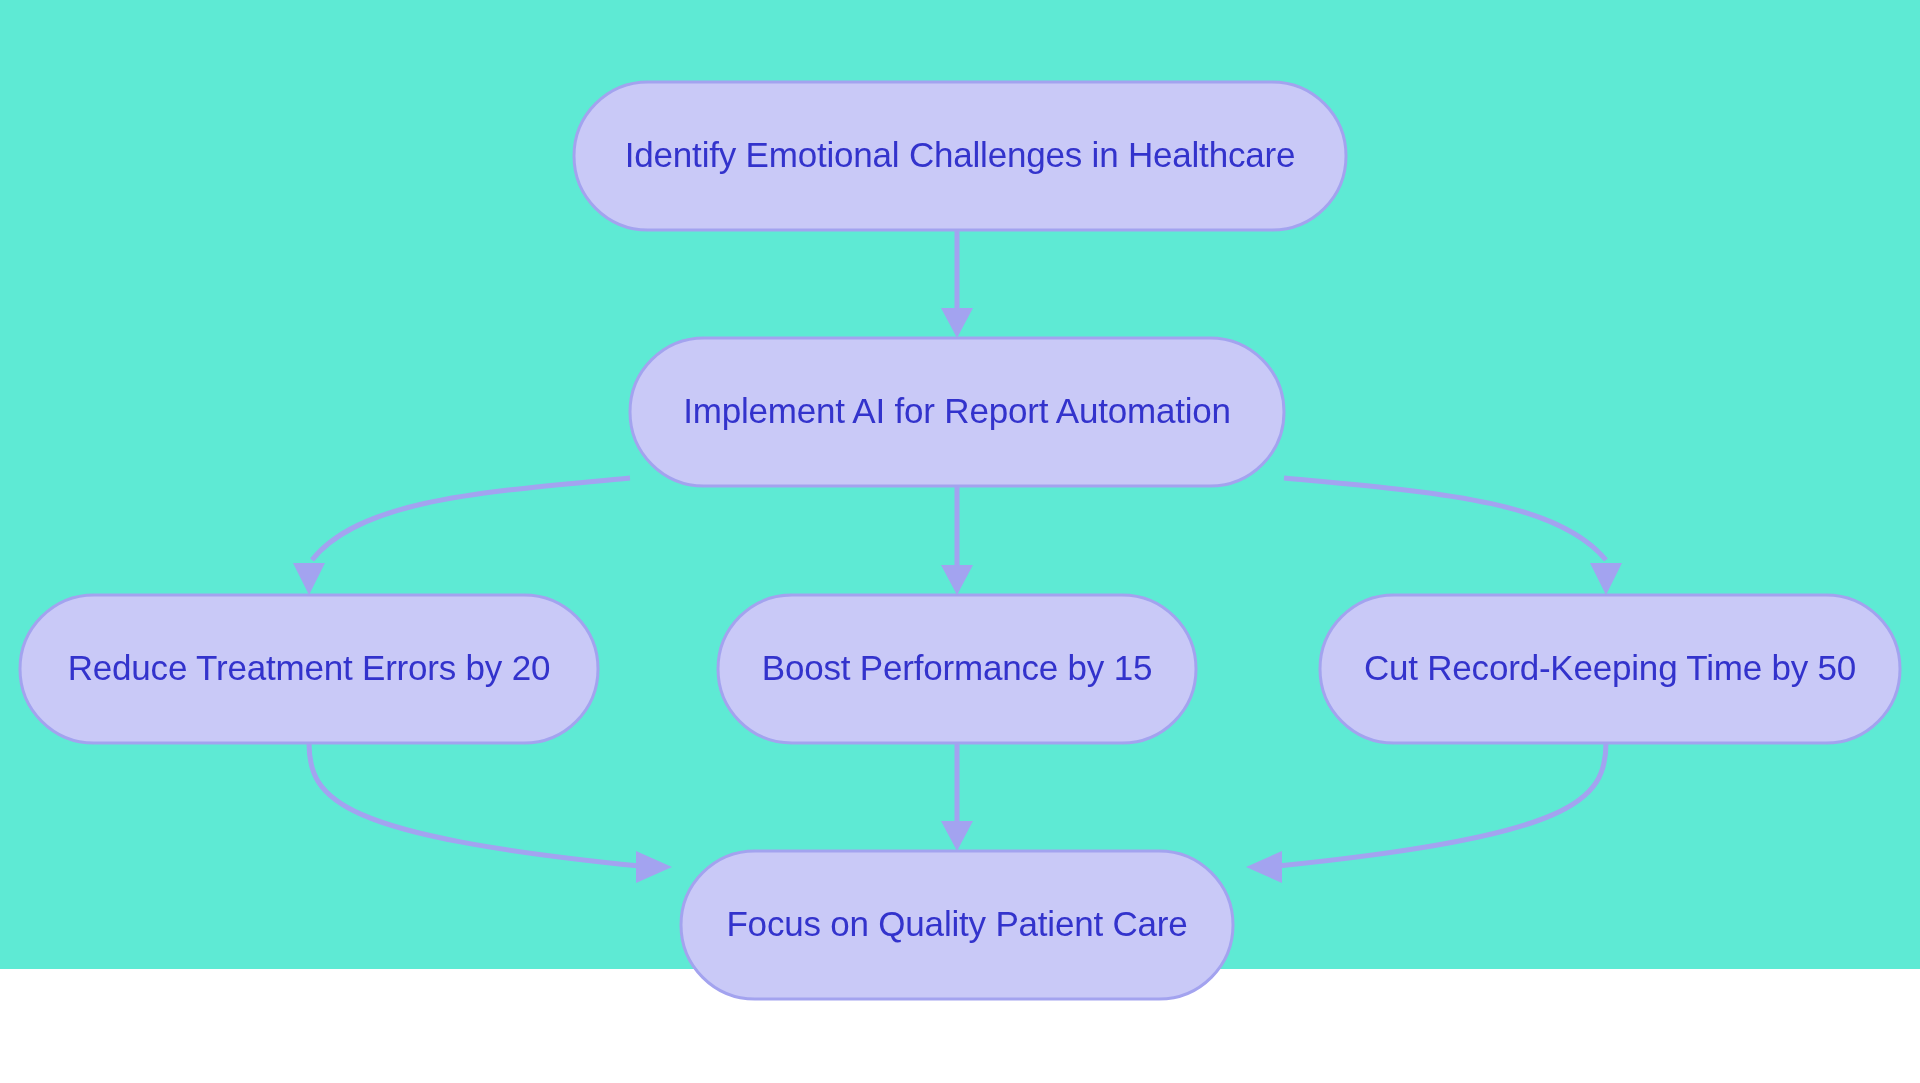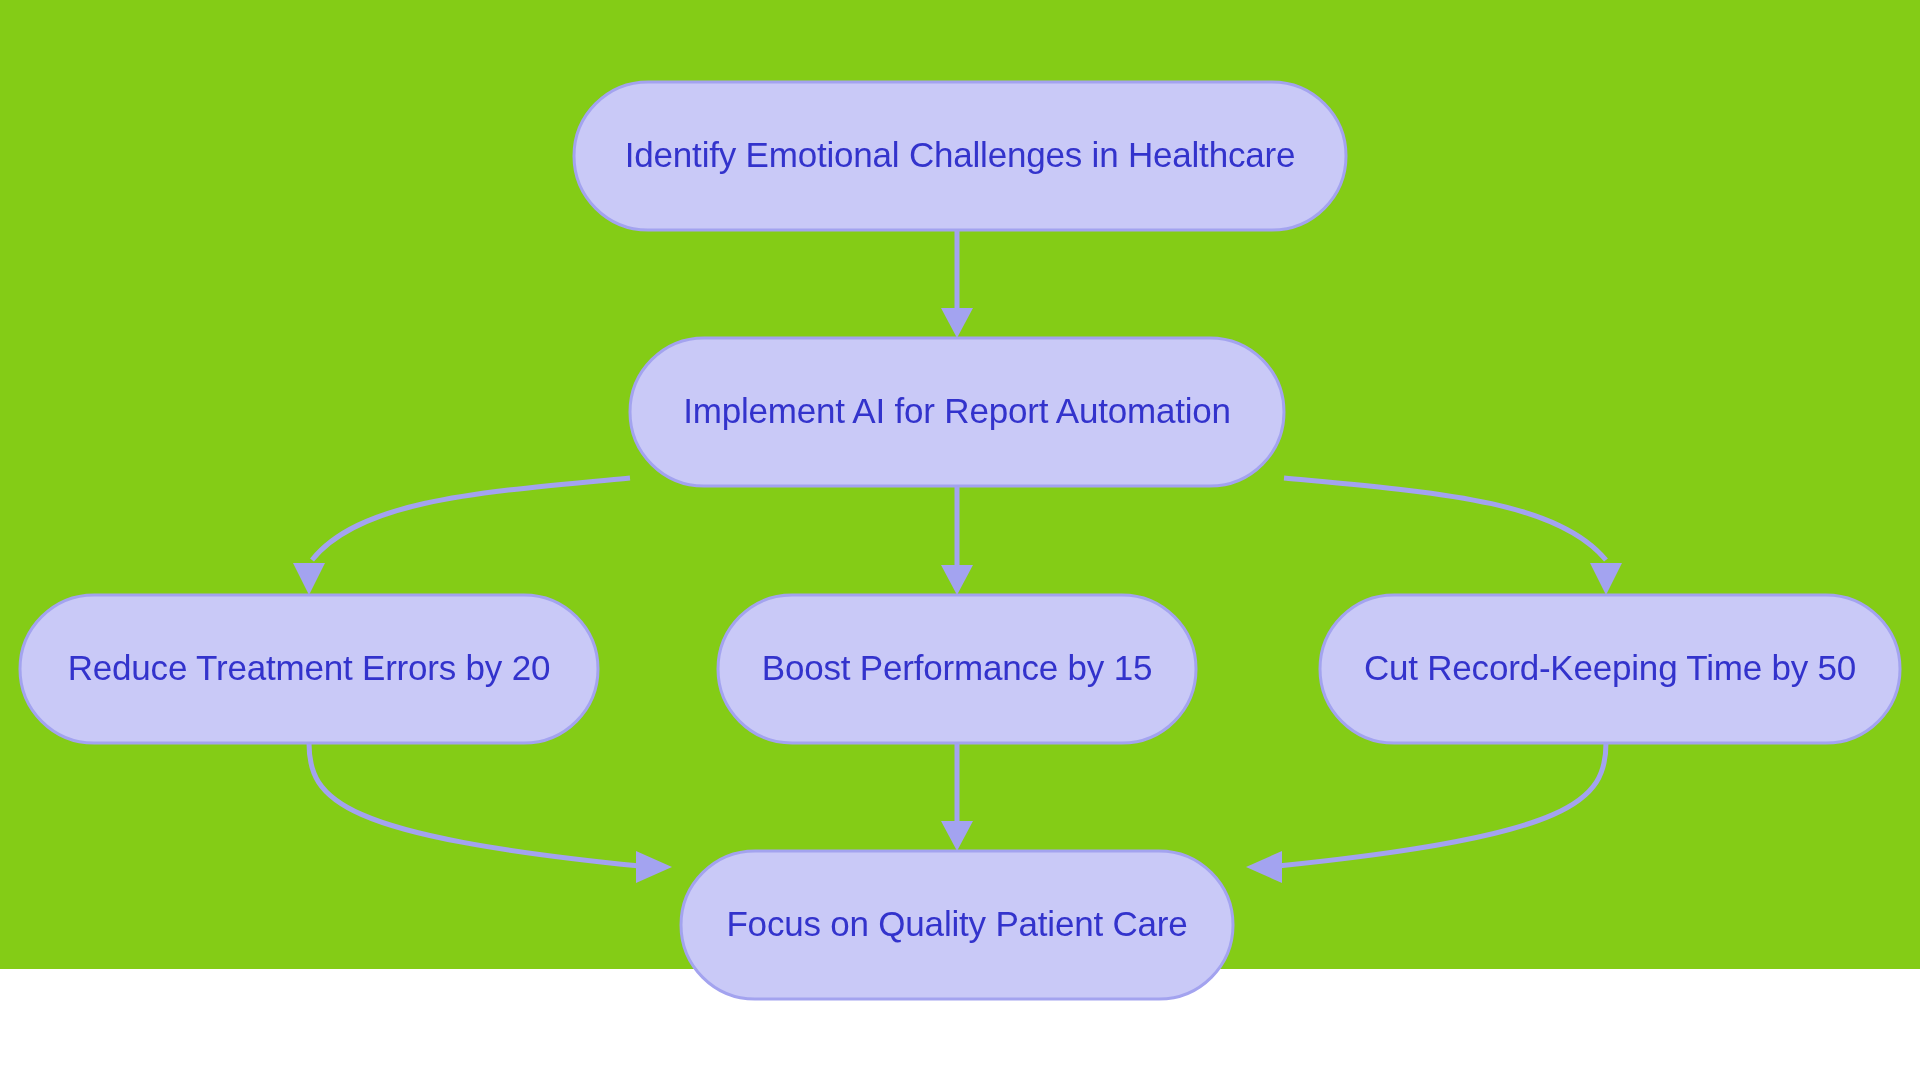--- a/index.html
+++ b/index.html
@@ -11,21 +11,21 @@
   body {
     width: 1920px;
     height: 1083px;
     font-family: "Liberation Sans", sans-serif;
     overflow: hidden;
   }
   #flowchart-root {
     position: relative;
     width: 1920px;
     height: 969px;
-    background: #84cc16;
+    background: #5eead4;
   }
   svg.chart-svg {
     position: absolute;
     left: 0;
     top: 0;
     width: 1920px;
     height: 1083px;
     display: block;
   }
   .node-shape {

